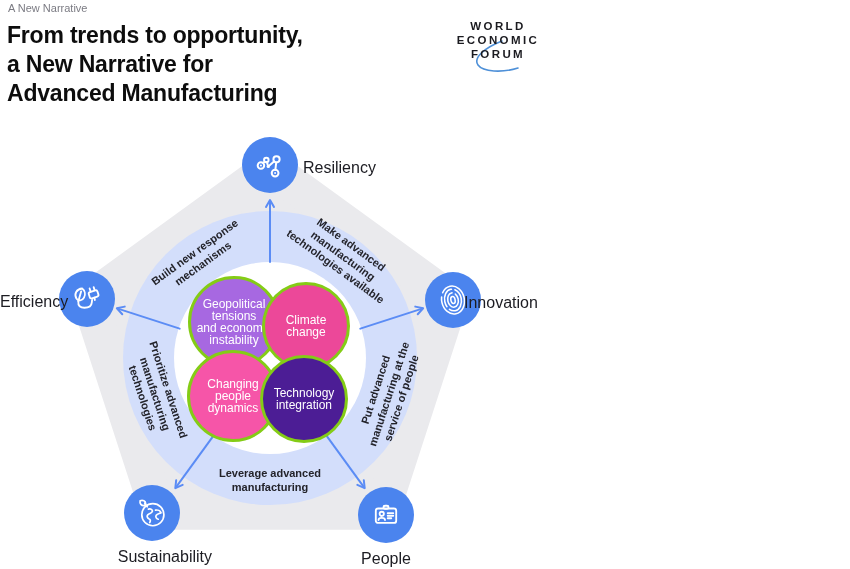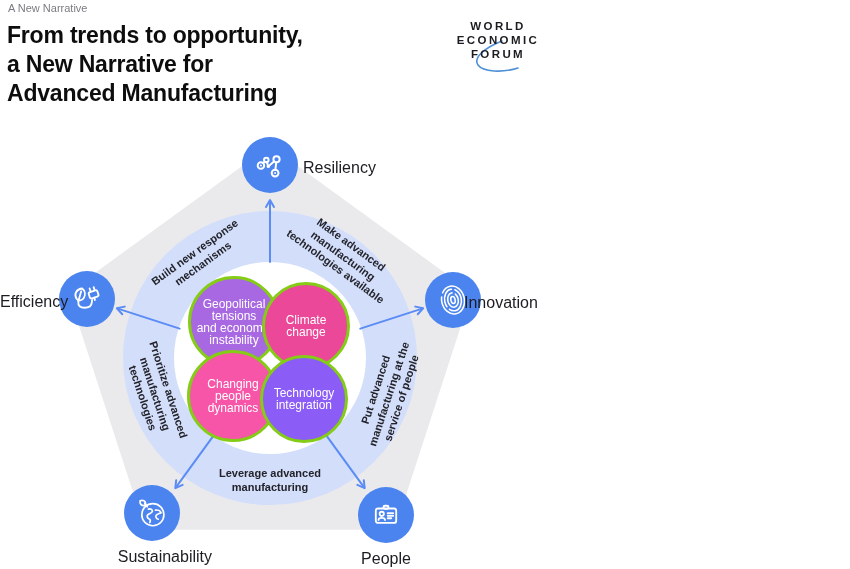--- a/index.html
+++ b/index.html
@@ -21,21 +21,21 @@
   
   .diagram-svg{left:0;top:0;}
 
   
   .trend{border-radius:50%;box-sizing:border-box;border:3px solid #84cc16;display:flex;
          align-items:center;justify-content:center;text-align:center;color:#fff;
          font-size:12px;line-height:12px;font-weight:400;white-space:pre-line;}
   .trend.geopolitical{left:188px;top:276px;width:92px;height:92px;background:#a768e1;z-index:3;}
   .trend.climate     {left:262px;top:282px;width:88px;height:88px;background:#ec4899;z-index:4;}
   .trend.people-dyn  {left:187px;top:350px;width:92px;height:92px;background:#f655a8;z-index:5;}
-  .trend.technology  {left:260px;top:355px;width:88px;height:88px;background:#8b5cf6;z-index:6;}
+  .trend.technology  {left:260px;top:355px;width:88px;height:88px;background:#4c1d95;z-index:6;}
 
   
   .action{z-index:7;font-size:11px;line-height:13.5px;font-weight:700;color:#23232a;
           text-align:center;white-space:pre-line;transform-origin:center;}
   .action.build     {left:199px;top:258px;transform:translate(-50%,-50%) rotate(-36deg);}
   .action.make      {left:343px;top:256px;transform:translate(-50%,-50%) rotate(36deg);}
   .action.put       {left:389px;top:394px;transform:translate(-50%,-50%) rotate(-72deg);}
   .action.leverage  {left:270px;top:480px;transform:translate(-50%,-50%);}
   .action.prioritize{left:155px;top:394px;transform:translate(-50%,-50%) rotate(72deg);}
 

